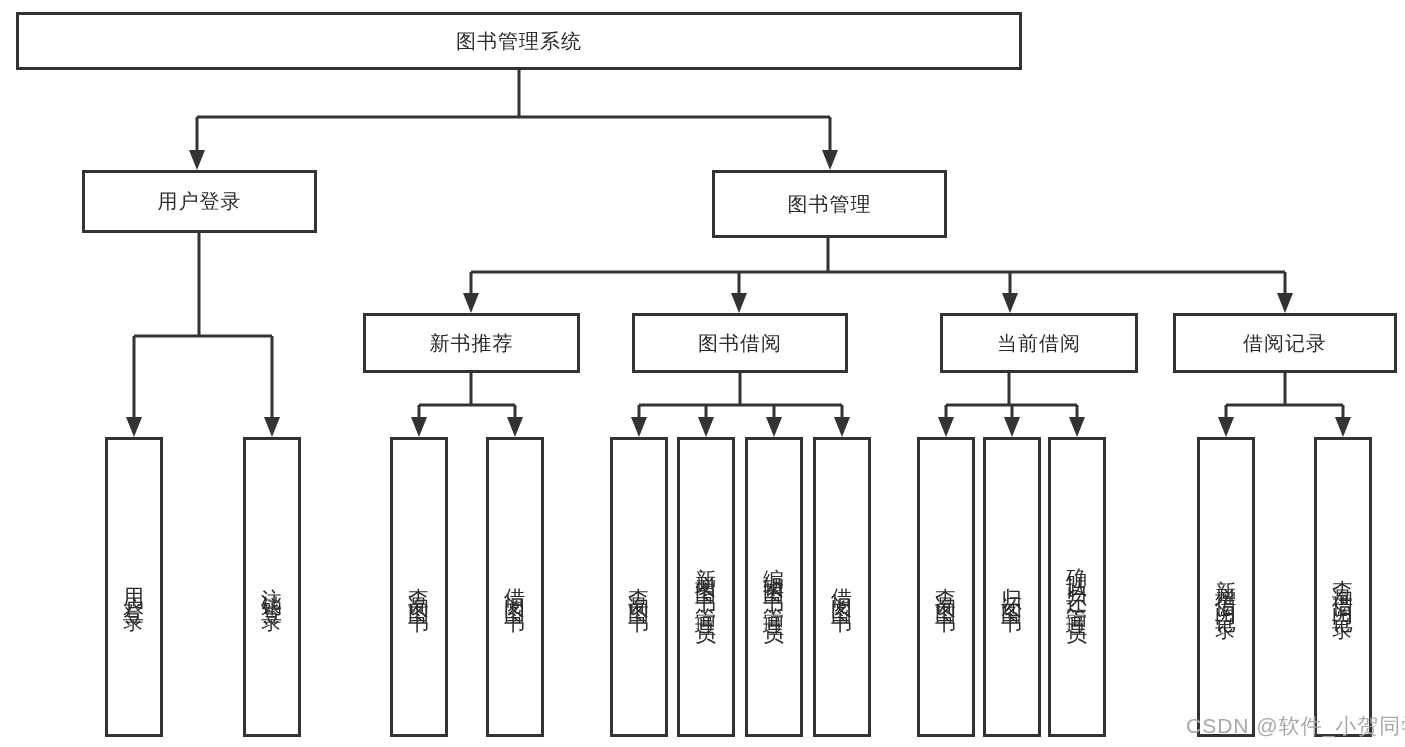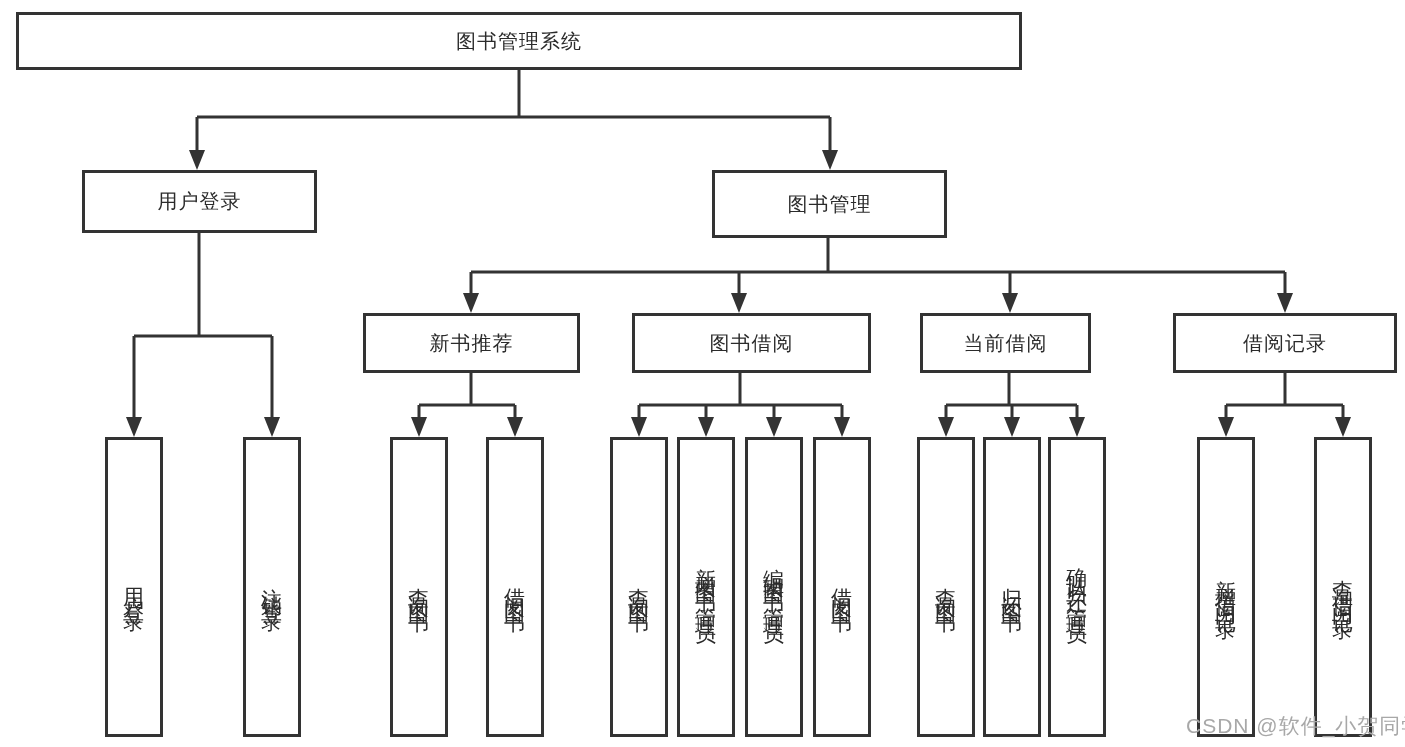--- a/index.html
+++ b/index.html
@@ -90,24 +90,24 @@
   <div class="node hnode" style="left:82px;top:170px;width:235px;height:63px;">
     <span>用户登录</span>
   </div>
   <div class="node hnode" style="left:712px;top:170px;width:235px;height:68px;">
     <span>图书管理</span>
   </div>
 
   <div class="node hnode" style="left:363px;top:313px;width:217px;height:60px;justify-content:center;">
     <span>新书推荐</span>
   </div>
-  <div class="node hnode" style="left:632px;top:313px;width:239px;height:60px;">
+  <div class="node hnode" style="left:632px;top:313px;width:216px;height:60px;">
     <span>图书借阅</span>
   </div>
-  <div class="node hnode" style="left:920px;top:313px;width:171px;height:60px;">
+  <div class="node hnode" style="left:940px;top:313px;width:198px;height:60px;">
     <span>当前借阅</span>
   </div>
   <div class="node hnode" style="left:1173px;top:313px;width:224px;height:60px;">
     <span>借阅记录</span>
   </div>
 
   <div class="node leaf" style="left:105px;">
     <span>用户登录</span>
   </div>
   <div class="node leaf" style="left:243px;">

